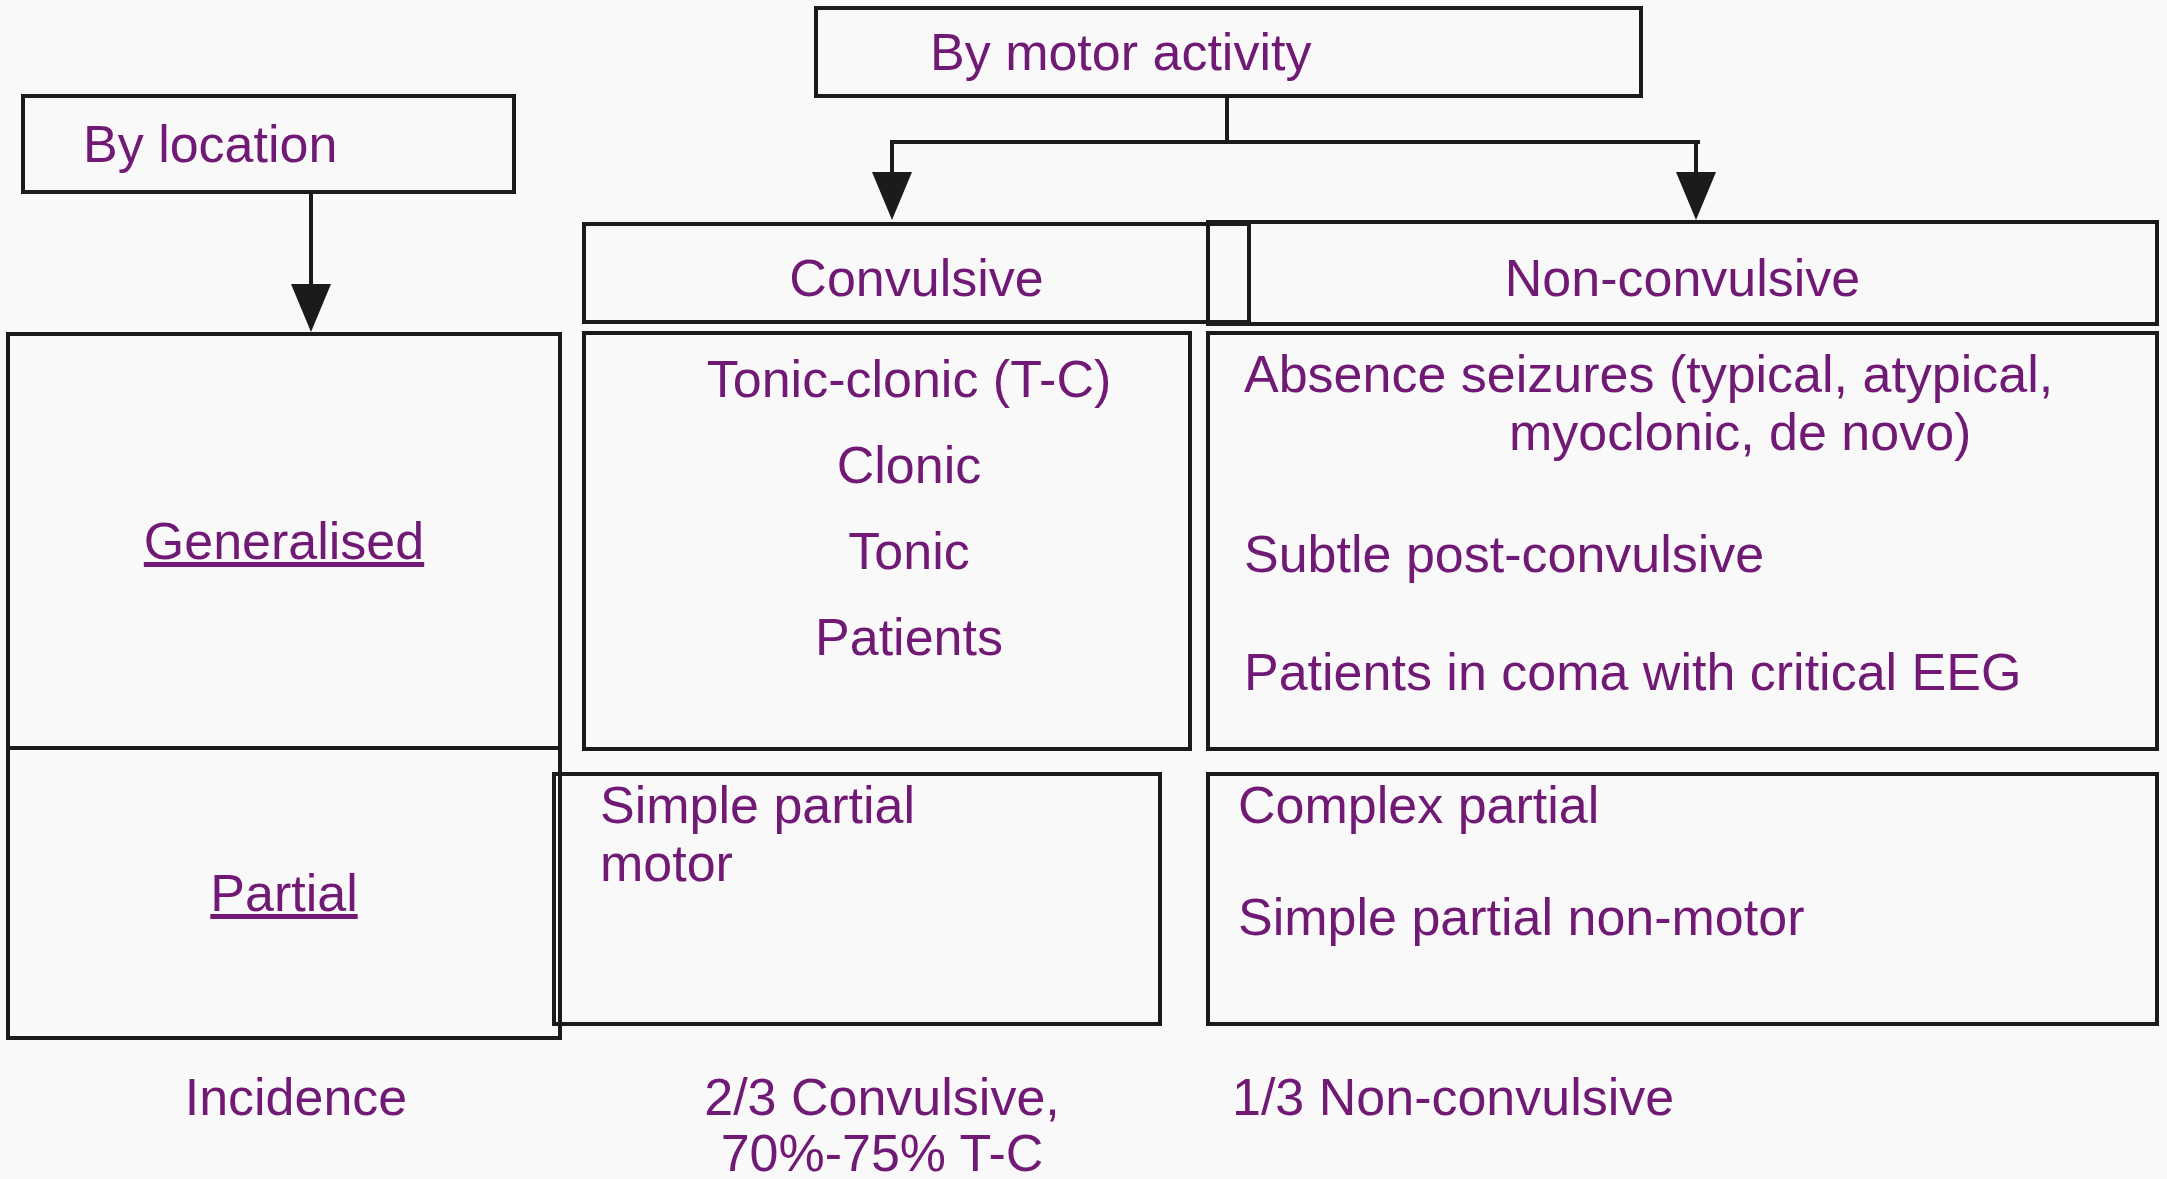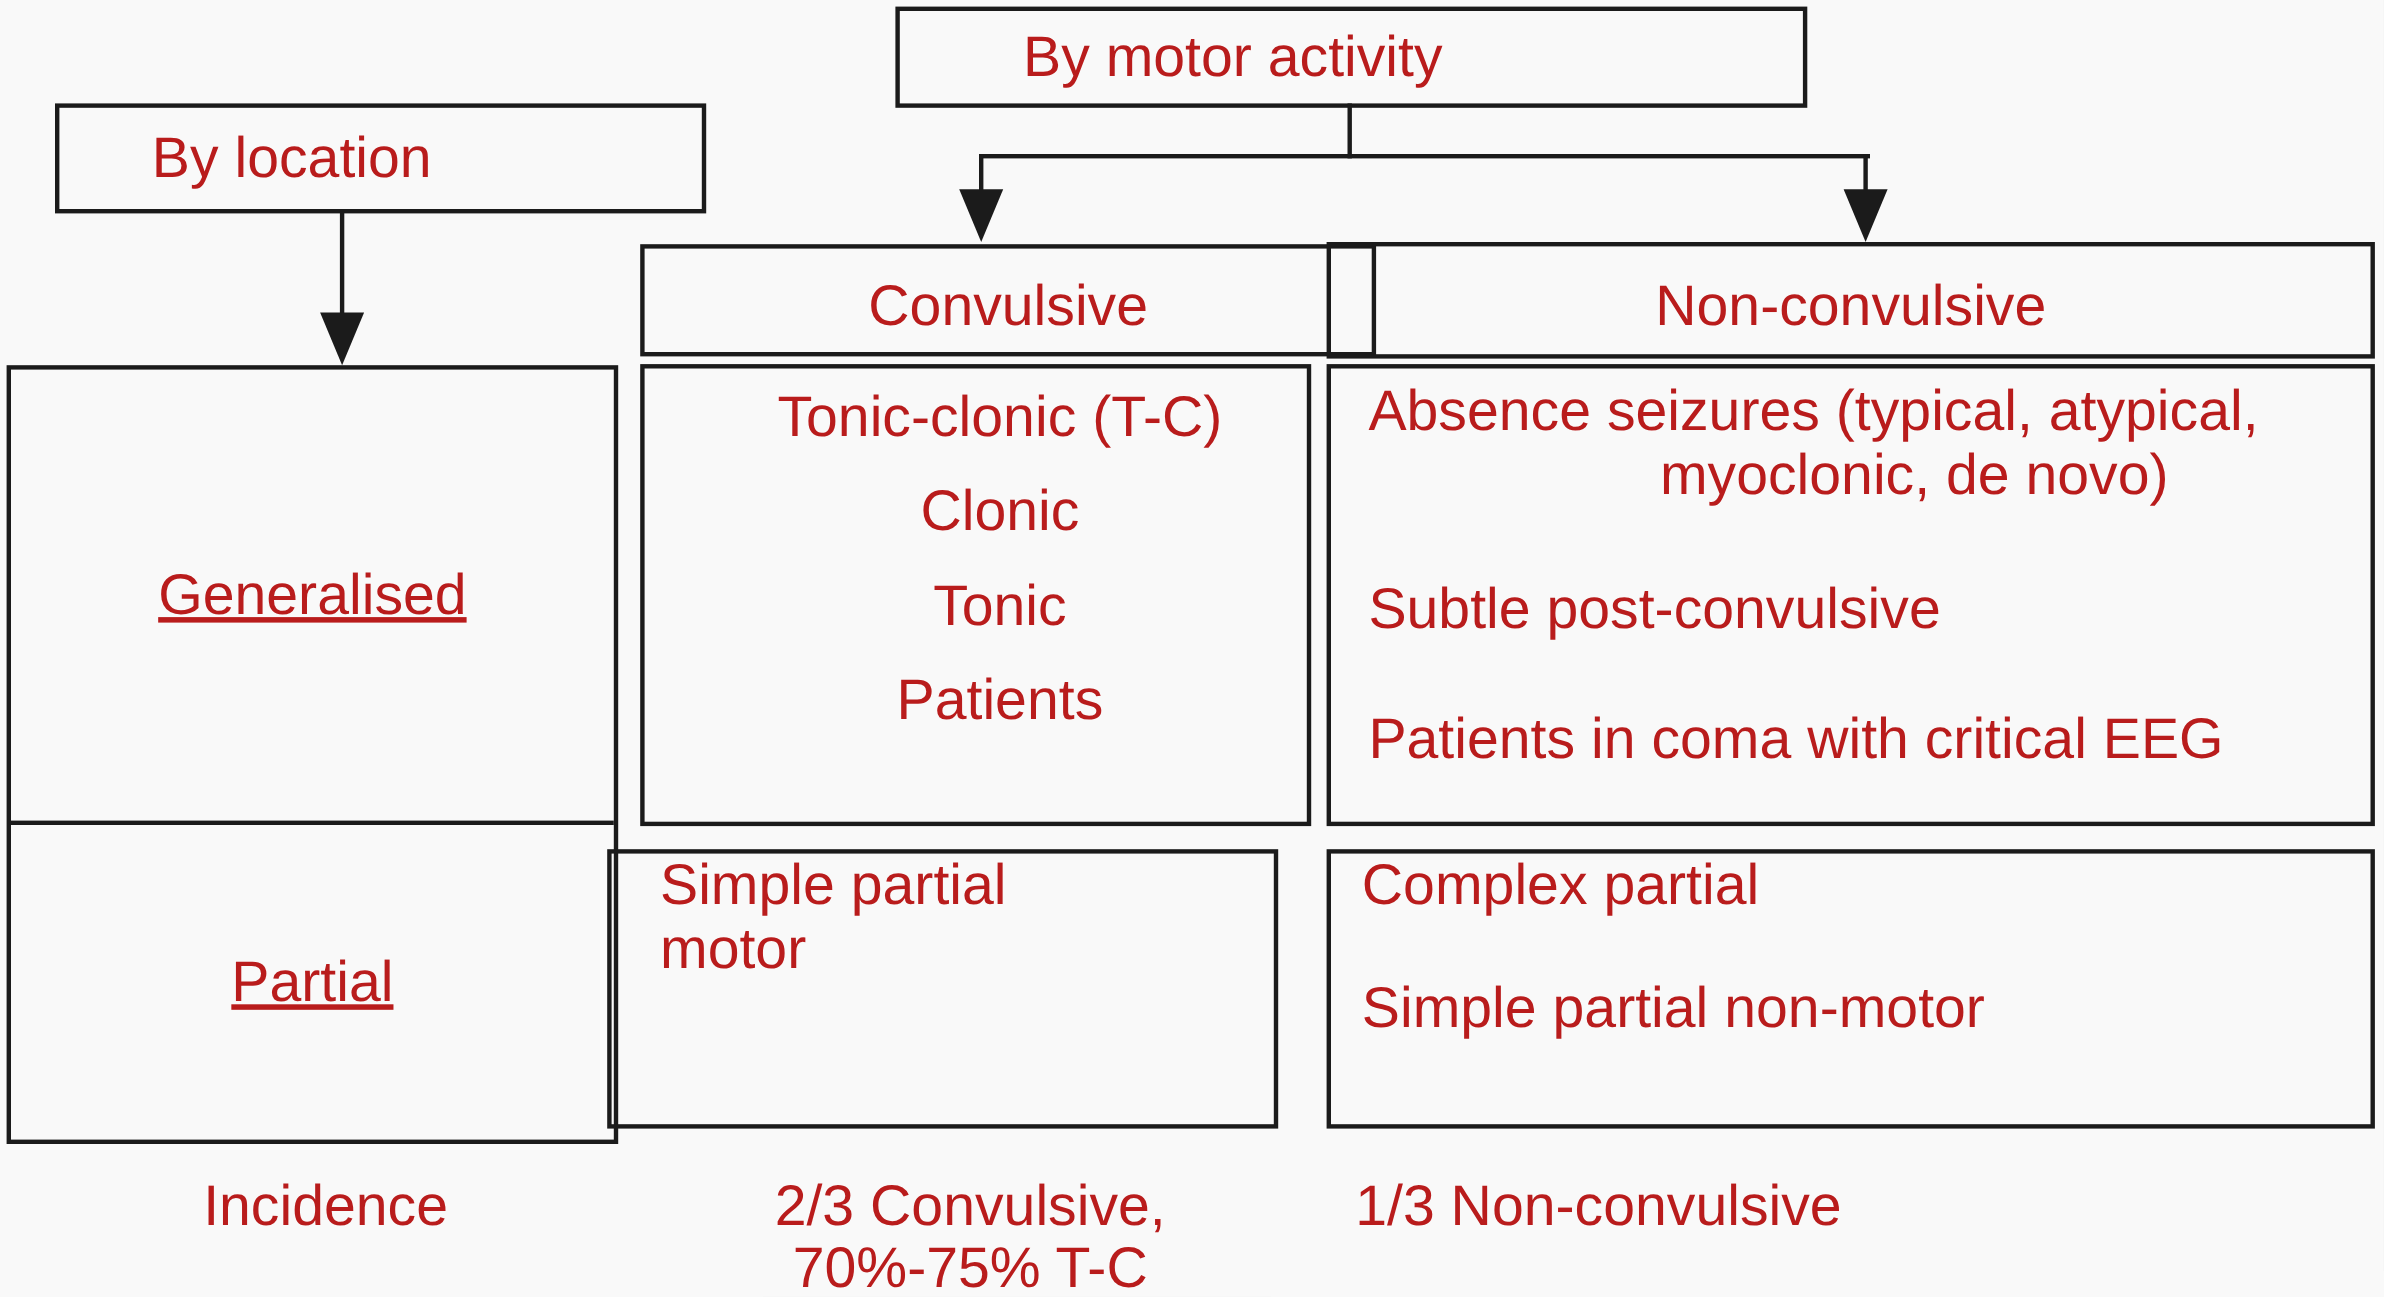--- a/index.html
+++ b/index.html
@@ -5,42 +5,42 @@
   html, body { margin: 0; padding: 0; }
   body {
     background: #e8e8e8;
     font-family: "Liberation Sans", sans-serif;
   }
   .stage {
     position: relative;
     width: 2167px;
     height: 1179px;
     background: #f9f9f9;
-    color: #b91c1c;
+    color: #701a75;
     font-size: 52px;
     overflow: hidden;
   }
   .abs { position: absolute; box-sizing: border-box; }
   .box {
     border: 4px solid #1b1b1b;
     background: transparent;
     display: flex;
     align-items: center;
   }
   .line { background: #1b1b1b; }
   .arrowhead {
     width: 0; height: 0;
     border-left: 20px solid transparent;
     border-right: 20px solid transparent;
     border-top: 48px solid #1b1b1b;
   }
 
   
   .motor-box    { left: 814px; top: 6px;  width: 829px; height: 92px;  padding-left: 112px; }
-  .location-box { left: 50px;  top: 94px; width: 592px; height: 100px; padding-left: 84px; }
+  .location-box { left: 21px;  top: 94px; width: 495px; height: 100px; padding-left: 58px; }
 
   
   .motor-stem    { left: 1225px; top: 94px;  width: 4px;   height: 50px; }
   .branch-hline  { left: 890px;  top: 140px; width: 810px; height: 4px; }
   .left-drop     { left: 890px;  top: 140px; width: 4px;   height: 40px; }
   .right-drop    { left: 1694px; top: 140px; width: 4px;   height: 40px; }
   .left-branch-arrowhead  { left: 872px;  top: 172px; }
   .right-branch-arrowhead { left: 1676px; top: 172px; }
   .location-stem      { left: 309px; top: 192px; width: 4px; height: 100px; }
   .location-arrowhead { left: 291px; top: 284px; }

